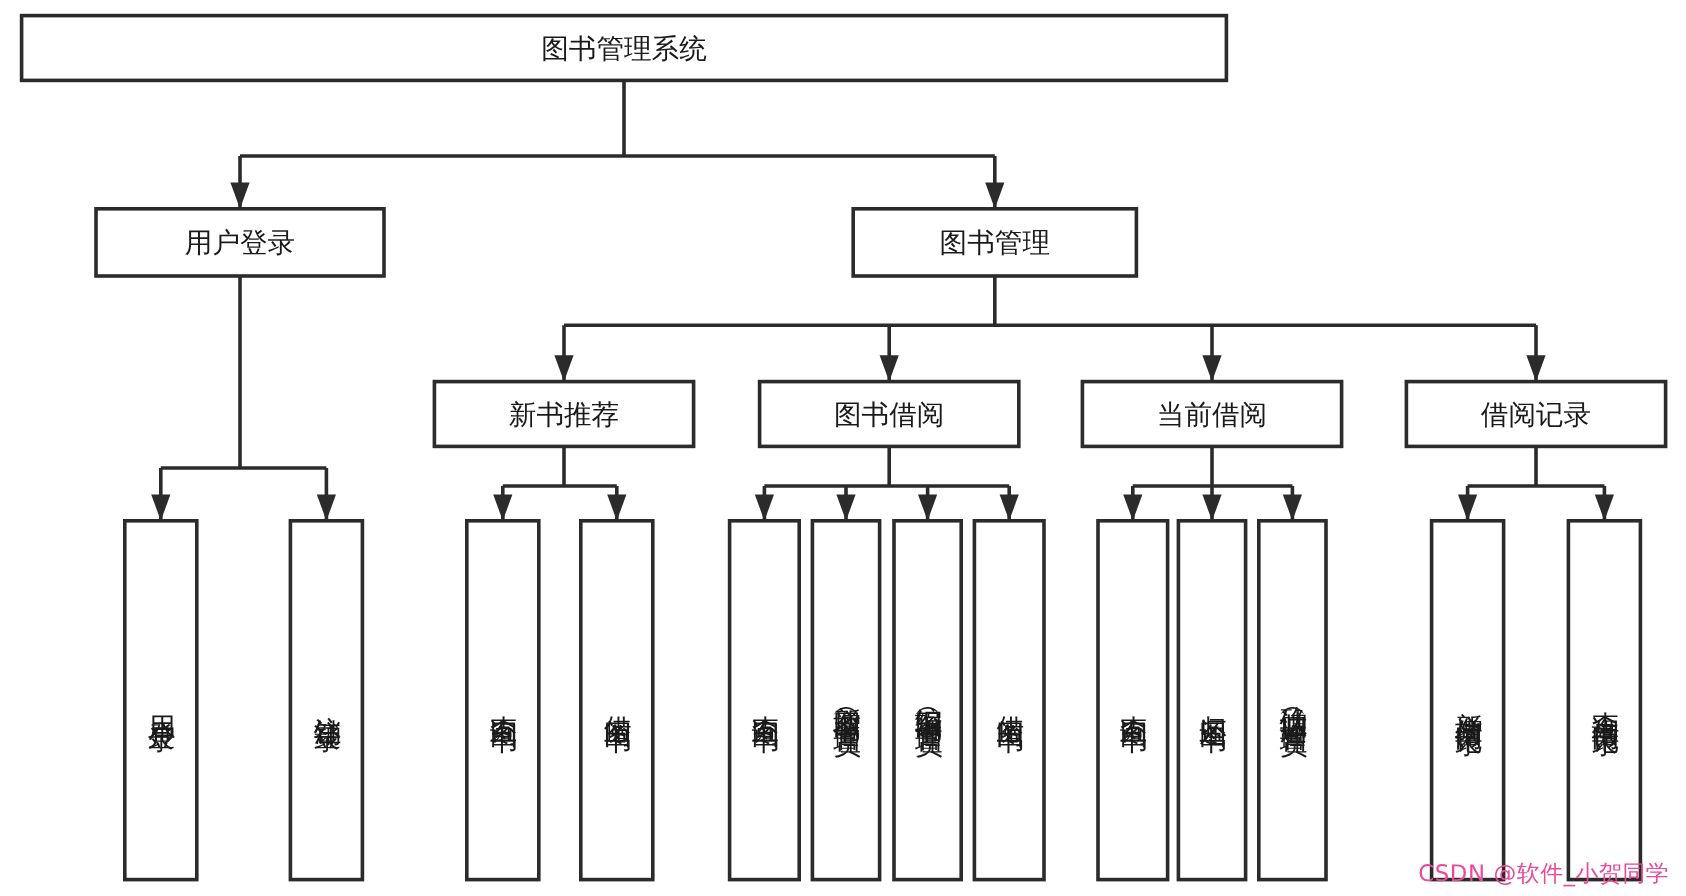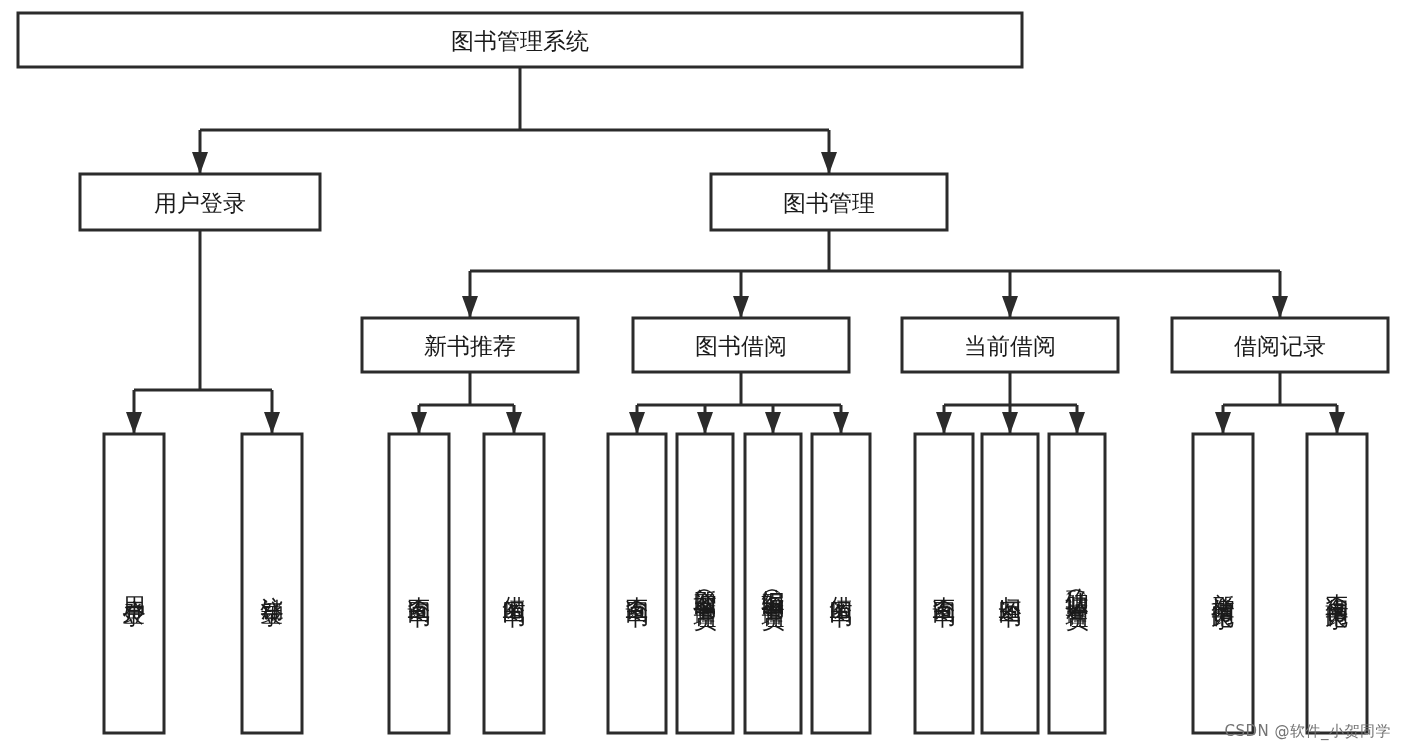--- a/index.html
+++ b/index.html
@@ -68,22 +68,22 @@
     letter-spacing: 3px;
     color: #1a1a1a;
     white-space: nowrap;
     text-align: center;
   }
   #watermark {
     position: absolute;
     right: 14px;
     bottom: 6px;
     font-family: "DejaVu Sans", "Liberation Sans", sans-serif;
-    font-size: 15px;
-    color: #737373;
+    font-size: 19px;
+    color: #ec4899;
     letter-spacing: 0.5px;
     user-select: none;
     pointer-events: none;
   }
 </style>
 </head>
 <body>
 
 <div id="diagram-root">
   <svg class="diagram-canvas" viewBox="0 0 1405 747">

